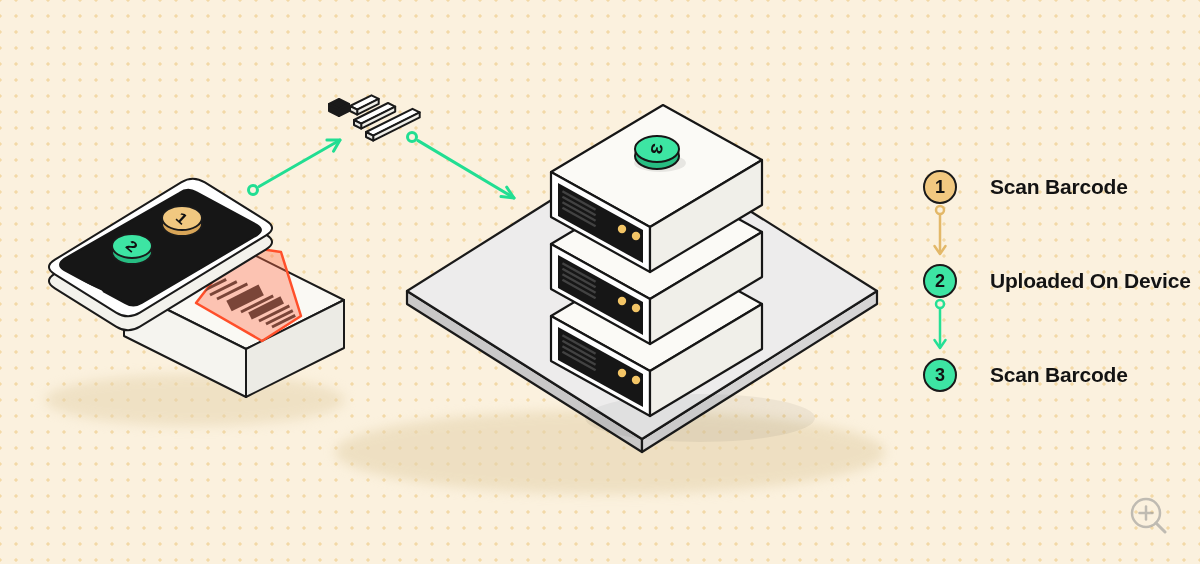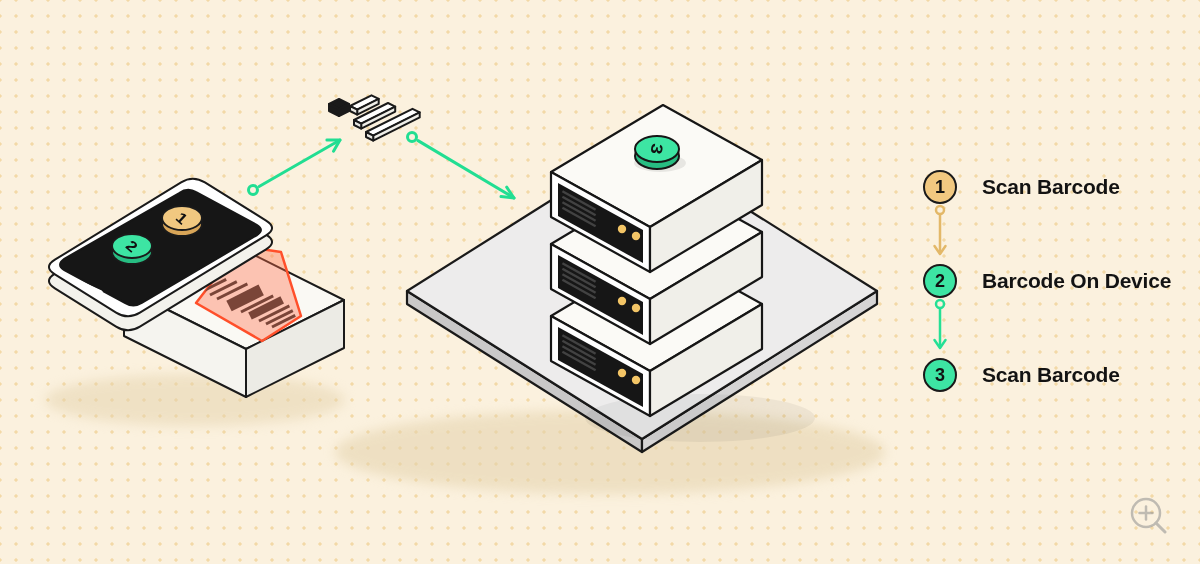--- a/index.html
+++ b/index.html
@@ -19,21 +19,21 @@
   .legend{position:absolute;left:923px;top:170px;}
   .legend-item{display:flex;align-items:center;height:34px;}
   .step-circle{
     width:34px;height:34px;border-radius:50%;
     border:2px solid #1a1a1a;box-sizing:border-box;
     display:flex;align-items:center;justify-content:center;
     font-size:18px;font-weight:700;color:#111;
   }
   .circle-tan{background:#F1C880;}
   .circle-green{background:#3DE5A3;}
-  .step-label{margin-left:25px;font-size:21px;font-weight:700;color:#131313;white-space:nowrap;letter-spacing:-0.2px;}
+  .step-label{margin-left:33px;font-size:21px;font-weight:700;color:#131313;white-space:nowrap;letter-spacing:-0.2px;}
   .legend-connector{width:34px;height:60px;display:flex;justify-content:center;}
   
   .zoom-btn{position:absolute;left:1126px;top:493px;width:46px;height:46px;opacity:0.55;cursor:pointer;background:none;border:none;padding:0;}
 </style>
 </head>
 <body>
 
 <div id="stage">
 
   <svg id="scene" width="1200" height="564" viewBox="0 0 1200 564">
@@ -196,21 +196,21 @@
       <svg width="34" height="60" viewBox="0 0 34 60">
         <g stroke="#E3B868" stroke-width="2.5" fill="none" stroke-linecap="round" stroke-linejoin="round">
           <circle cx="17" cy="6" r="4" fill="#FBF1DE"></circle>
           <line x1="17" y1="11" x2="17" y2="49"></line>
           <polyline points="11.5,42 17,50 22.5,42"></polyline>
         </g>
       </svg>
     </div>
     <div class="legend-item">
       <div class="step-circle circle-green">2</div>
-      <div class="step-label">Barcode On Device</div>
+      <div class="step-label">Uploaded On Device</div>
     </div>
     <div class="legend-connector">
       <svg width="34" height="60" viewBox="0 0 34 60">
         <g stroke="#25E095" stroke-width="2.5" fill="none" stroke-linecap="round" stroke-linejoin="round">
           <circle cx="17" cy="6" r="4" fill="#FBF1DE"></circle>
           <line x1="17" y1="11" x2="17" y2="49"></line>
           <polyline points="11.5,42 17,50 22.5,42"></polyline>
         </g>
       </svg>
     </div>

